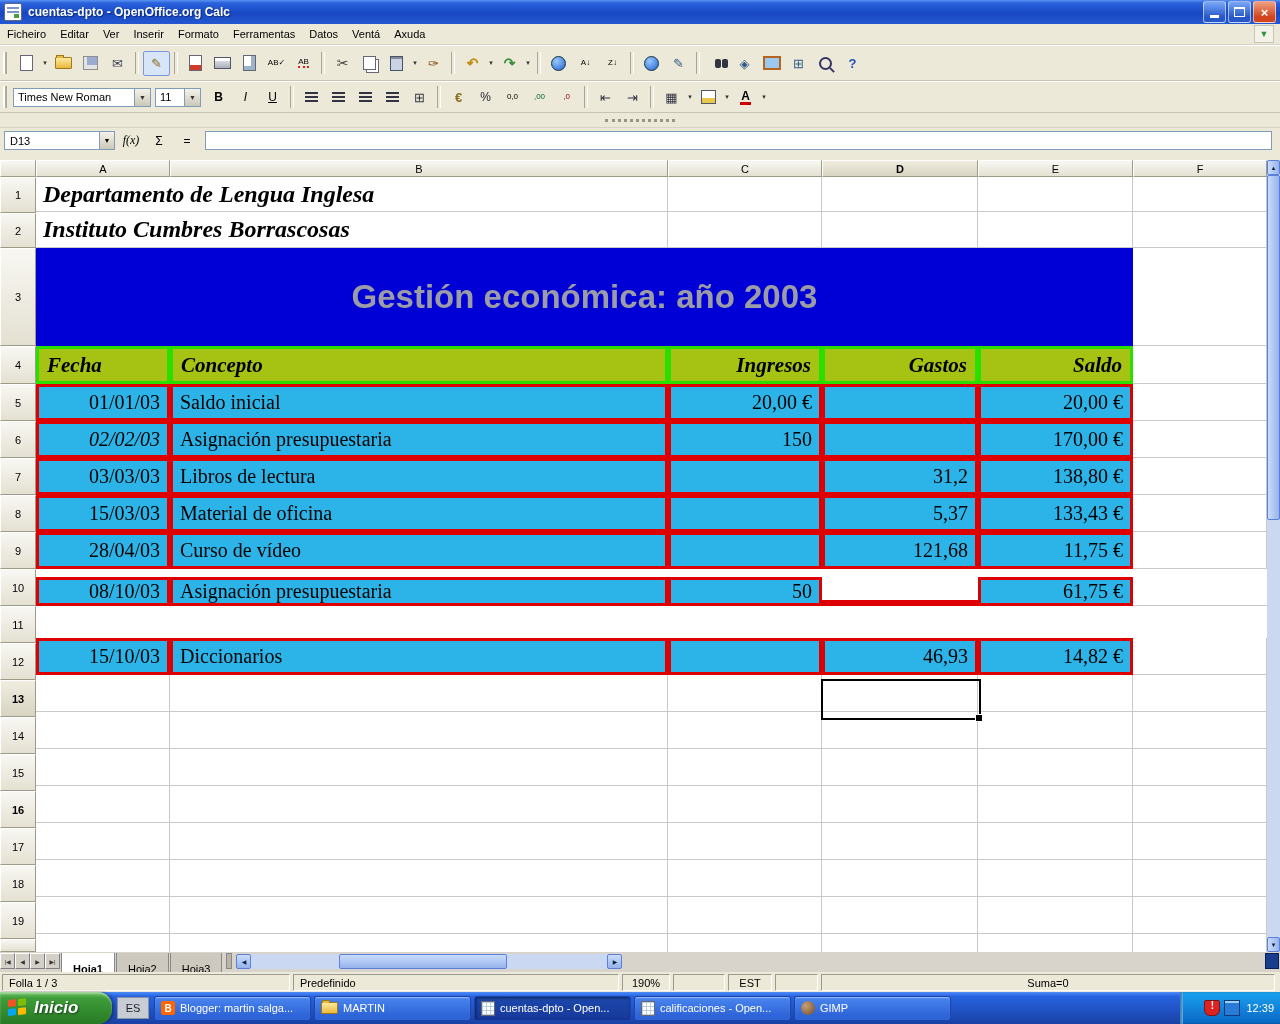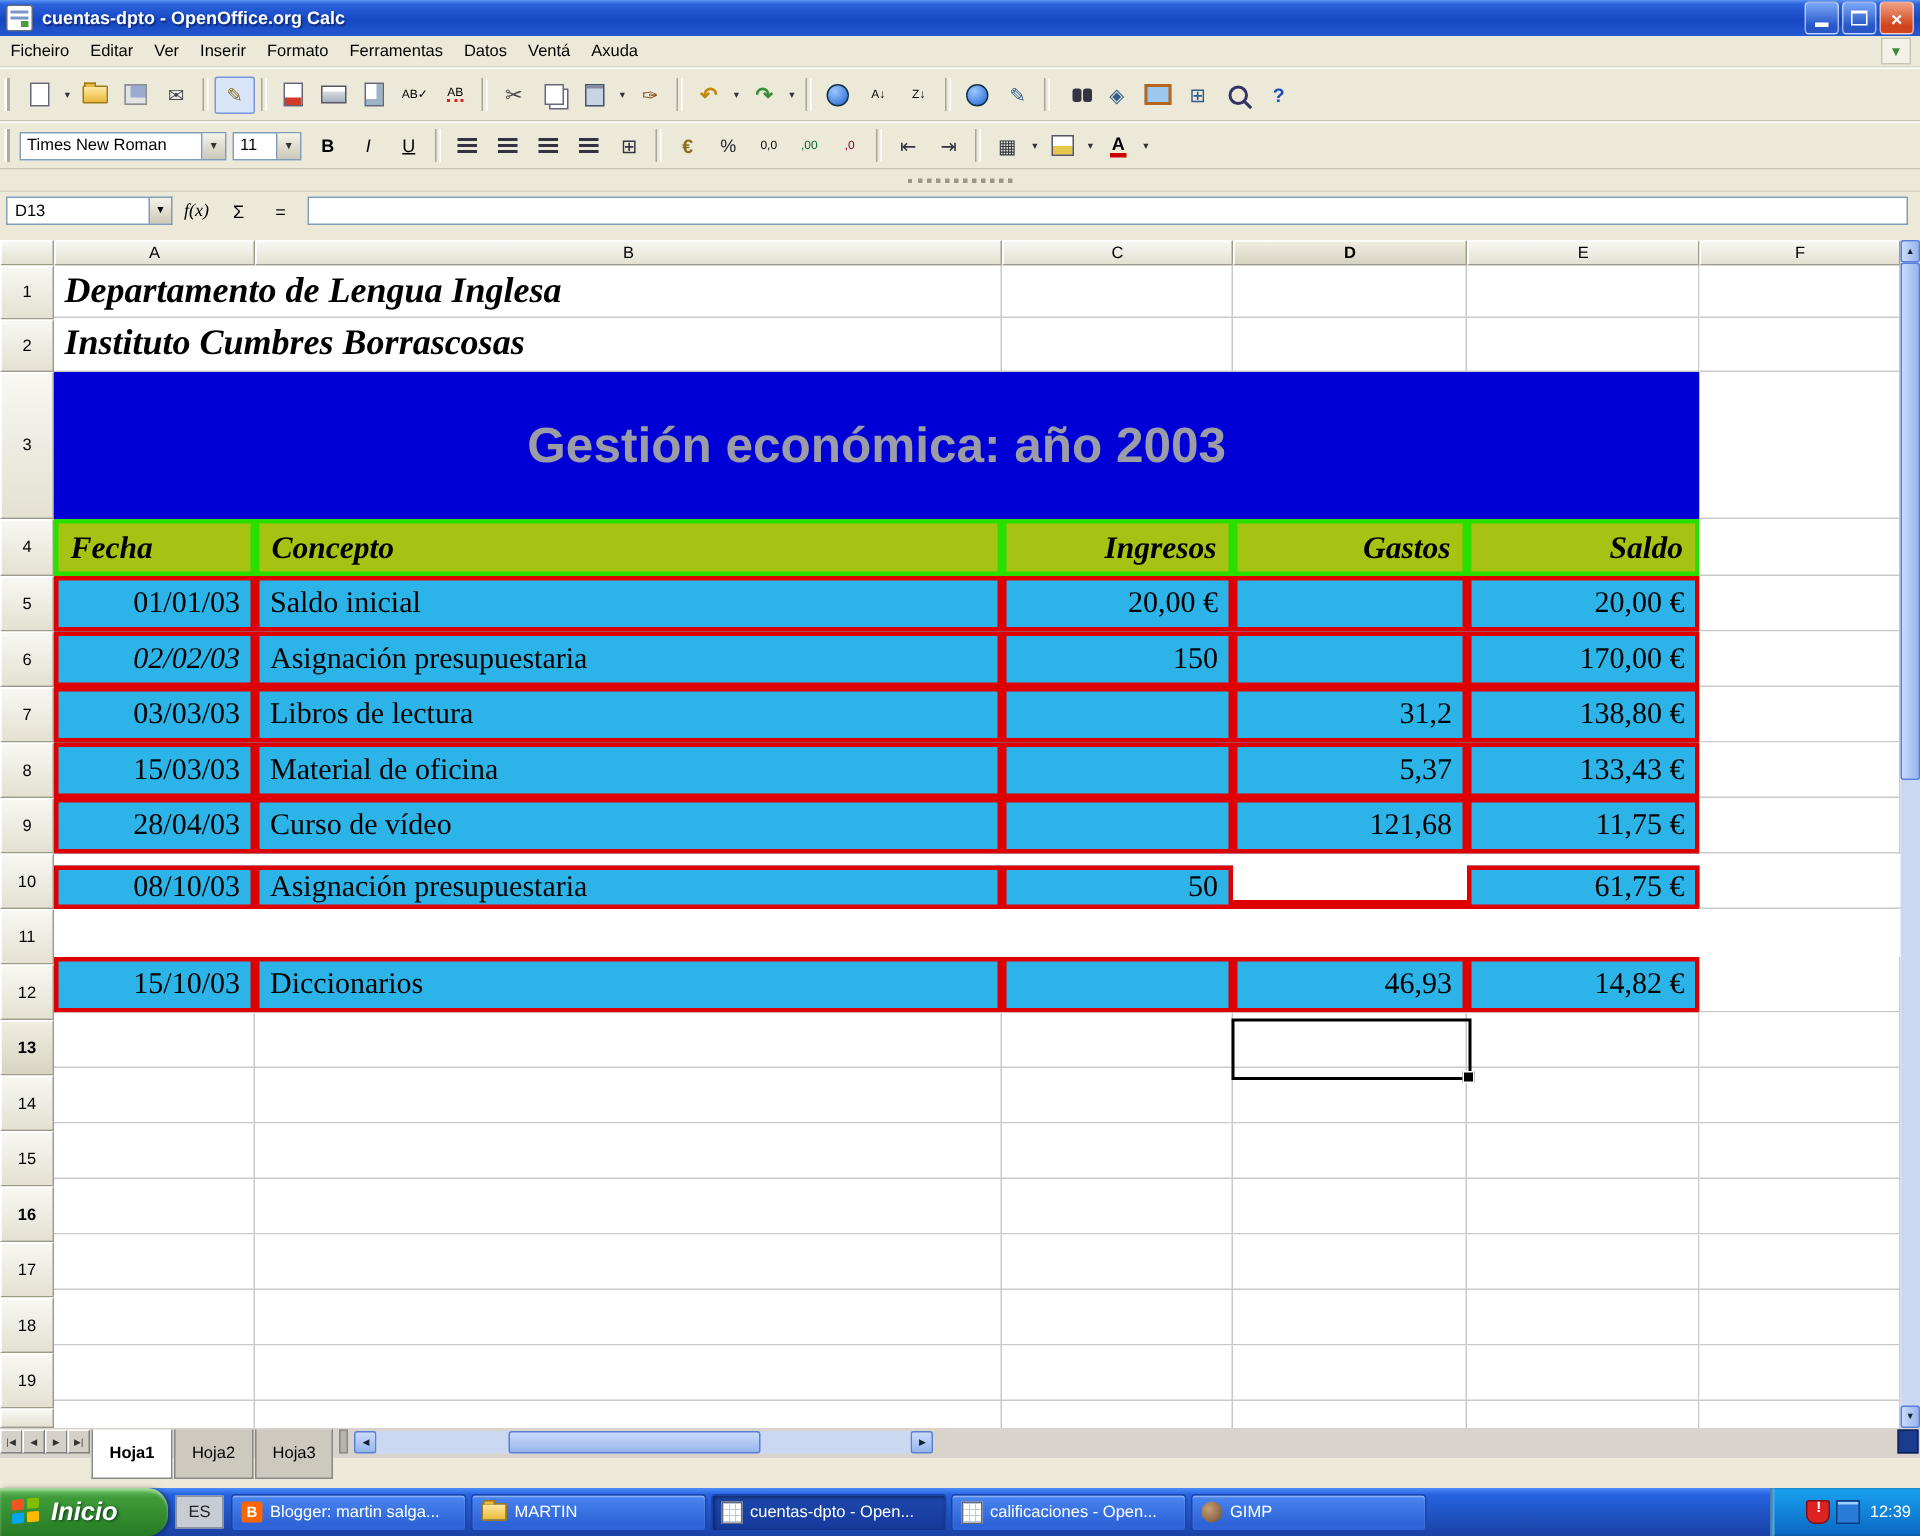--- a/index.html
+++ b/index.html
@@ -664,20 +664,29 @@
       <div class="harr">◀</div>
       <div class="htrack">
         <div class="hthumb"></div>
       </div>
       <div class="harr">▶</div>
     </div>
     <div class="tabfill"></div>
     <div class="splitbox"></div>
   </div>
 
+  <div class="statusbar">
+    <div class="sseg" style="width:288px">Folla 1 / 3</div>
+    <div class="sseg" style="width:326px">Predefinido</div>
+    <div class="sseg ctr" style="width:48px">190%</div>
+    <div class="sseg" style="width:52px"></div>
+    <div class="sseg ctr" style="width:44px">EST</div>
+    <div class="sseg" style="width:43px"></div>
+    <div class="sseg ctr" style="flex:1">Suma=0</div>
+  </div>
 
   <div class="taskbar">
     <div class="startbtn">
       <span class="winflag">
           <i class="f1"></i>
           <i class="f2"></i>
           <i class="f3"></i>
           <i class="f4"></i>
         </span>
       <span class="startlabel">Inicio</span>

